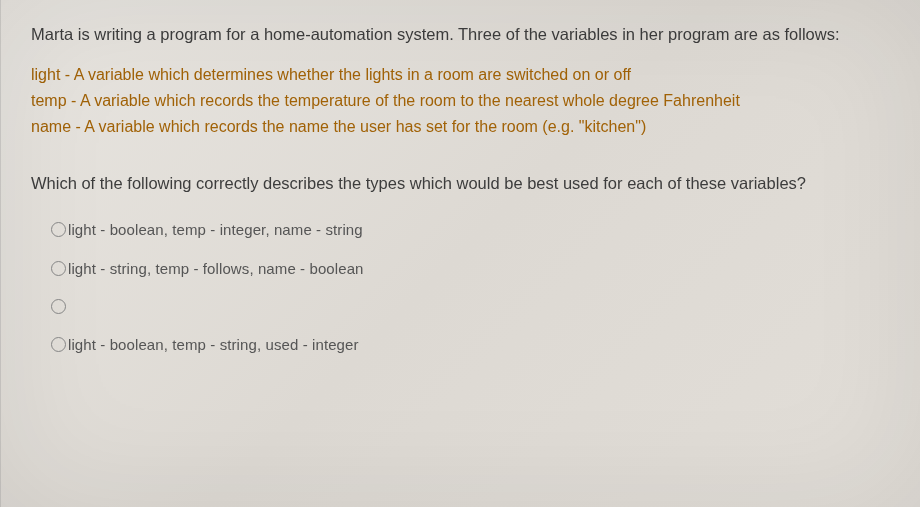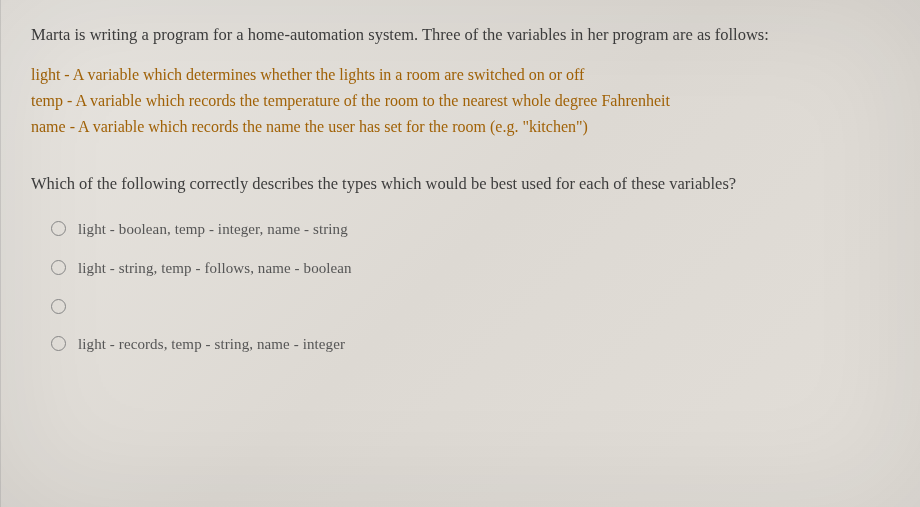--- a/index.html
+++ b/index.html
@@ -14,21 +14,20 @@
       font-family: -apple-system, BlinkMacSystemFont, "Segoe UI", Arial, sans-serif;
       color: #4a4a4a;
       position: relative;
       overflow: hidden;
     }
     .container {
       padding: 22px 28px 22px 30px;
       border-left: 1px solid rgba(150,150,150,0.3);
       height: 100%;
       position: relative;
-      font-family: Liberation Serif, serif;
     }
     .question-intro {
       font-size: 16.5px;
       line-height: 1.55;
       color: #3d3d3d;
       margin-bottom: 14px;
     }
     .variable-list {
       font-size: 16px;
       line-height: 1.65;
@@ -39,21 +38,22 @@
       font-size: 16.5px;
       line-height: 1.55;
       color: #3d3d3d;
       margin-bottom: 25px;
     }
     .options {
       padding-left: 20px;
     }
     .option {
       display: flex;
-      gap: 12px;
+      align-items: center;
+      gap: 2px;
       margin-bottom: 22px;
       cursor: pointer;
     }
     .radio {
       width: 15px;
       height: 15px;
       border: 1.5px solid #888;
       border-radius: 50%;
       flex-shrink: 0;
       background: transparent;
@@ -96,19 +96,19 @@
       <span class="radio"></span>
       <span class="option-text">light - string, temp - follows, name - boolean</span>
     </div>
 
     <div class="option">
       <span class="radio"></span>
     </div>
 
     <div class="option">
       <span class="radio"></span>
-      <span class="option-text">light - records, temp - string, name - integer</span>
+      <span class="option-text">light - boolean, temp - string, used - integer</span>
     </div>
 
   </div>
 
 </div>
 <div class="vignette"></div>
 
 </body></html>

